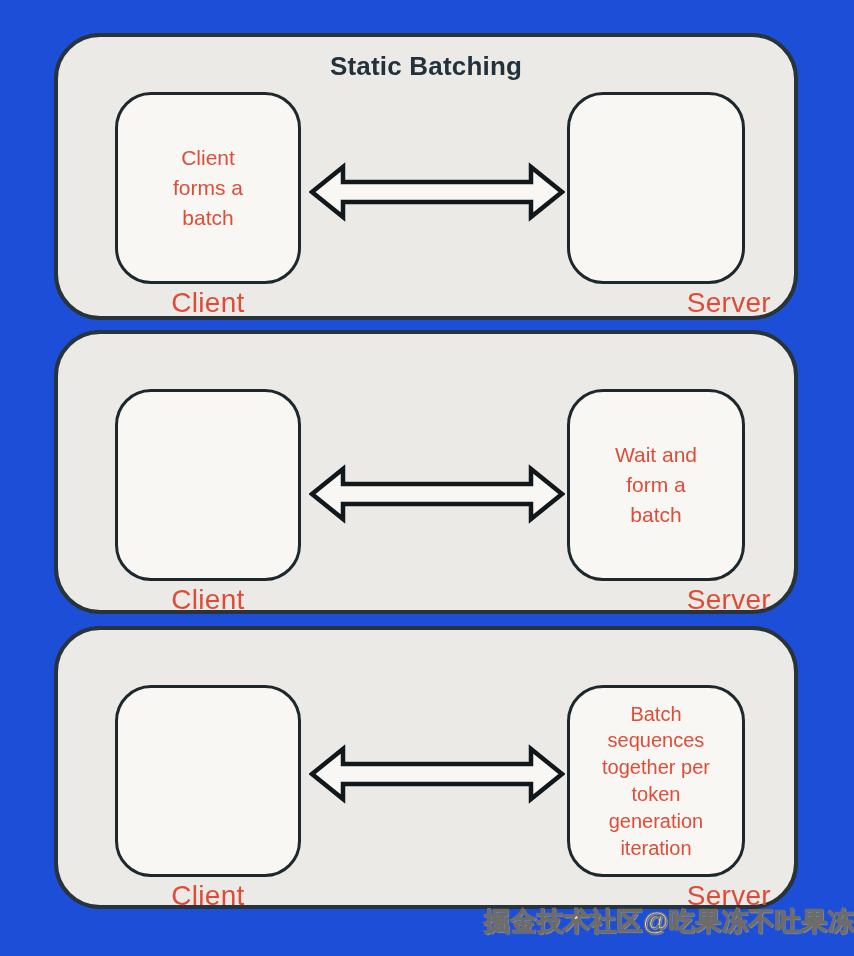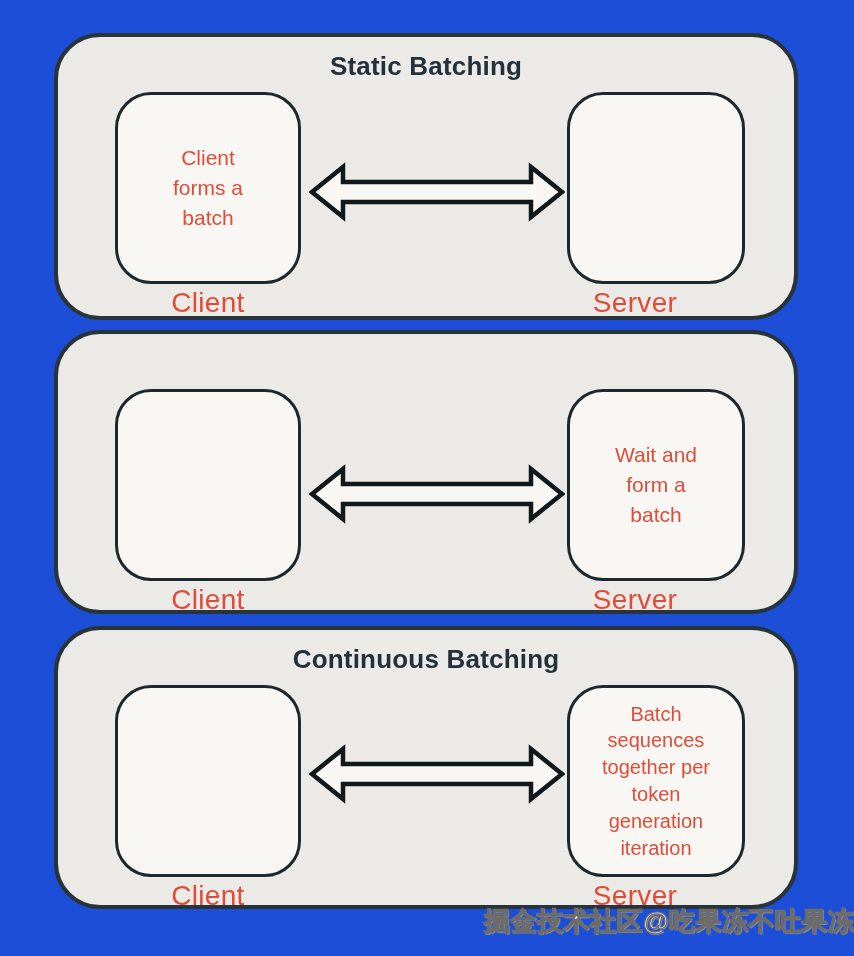--- a/index.html
+++ b/index.html
@@ -63,21 +63,21 @@
   }
   .node-label {
     position: absolute;
     top: 250px;
     text-align: center;
     color: #e04b38;
     font-size: 28px;
     letter-spacing: 0.3px;
   }
   .client-label { left: 57px;  width: 186px; }
-  .server-label { left: 488px; width: 178px; }
+  .server-label { left: 535px; width: 178px; text-align: right; }
   .arrow-svg {
     position: absolute;
     left: 251px;
     width: 256px;
     height: 64px;
   }
   .arrow-1 { top: 123px; }
   .arrow-2 { top: 128px; }
   .arrow-3 { top: 112px; }
   .watermark {
@@ -126,21 +126,20 @@
     <div class="node-box server-box">
       <div class="box-text">Wait and
 form a
 batch</div>
     </div>
     <div class="node-label client-label">Client</div>
     <div class="node-label server-label">Server</div>
   </div>
 
   <div class="panel panel-3">
-    <div class="panel-title">Continuous Batching</div>
     <div class="node-box client-box">
       <div class="box-text"></div>
     </div>
     <svg class="arrow-svg arrow-3" viewBox="0 0 256 64">
       <polygon points="3,32 34,7 34,22 222,22 222,7 253,32 222,57 222,42 34,42 34,57" fill="#f8f7f4" stroke="#10181c" stroke-width="4.5" stroke-linejoin="miter"></polygon>
     </svg>
     <div class="node-box server-box">
       <div class="box-text small">Batch
 sequences
 together per

